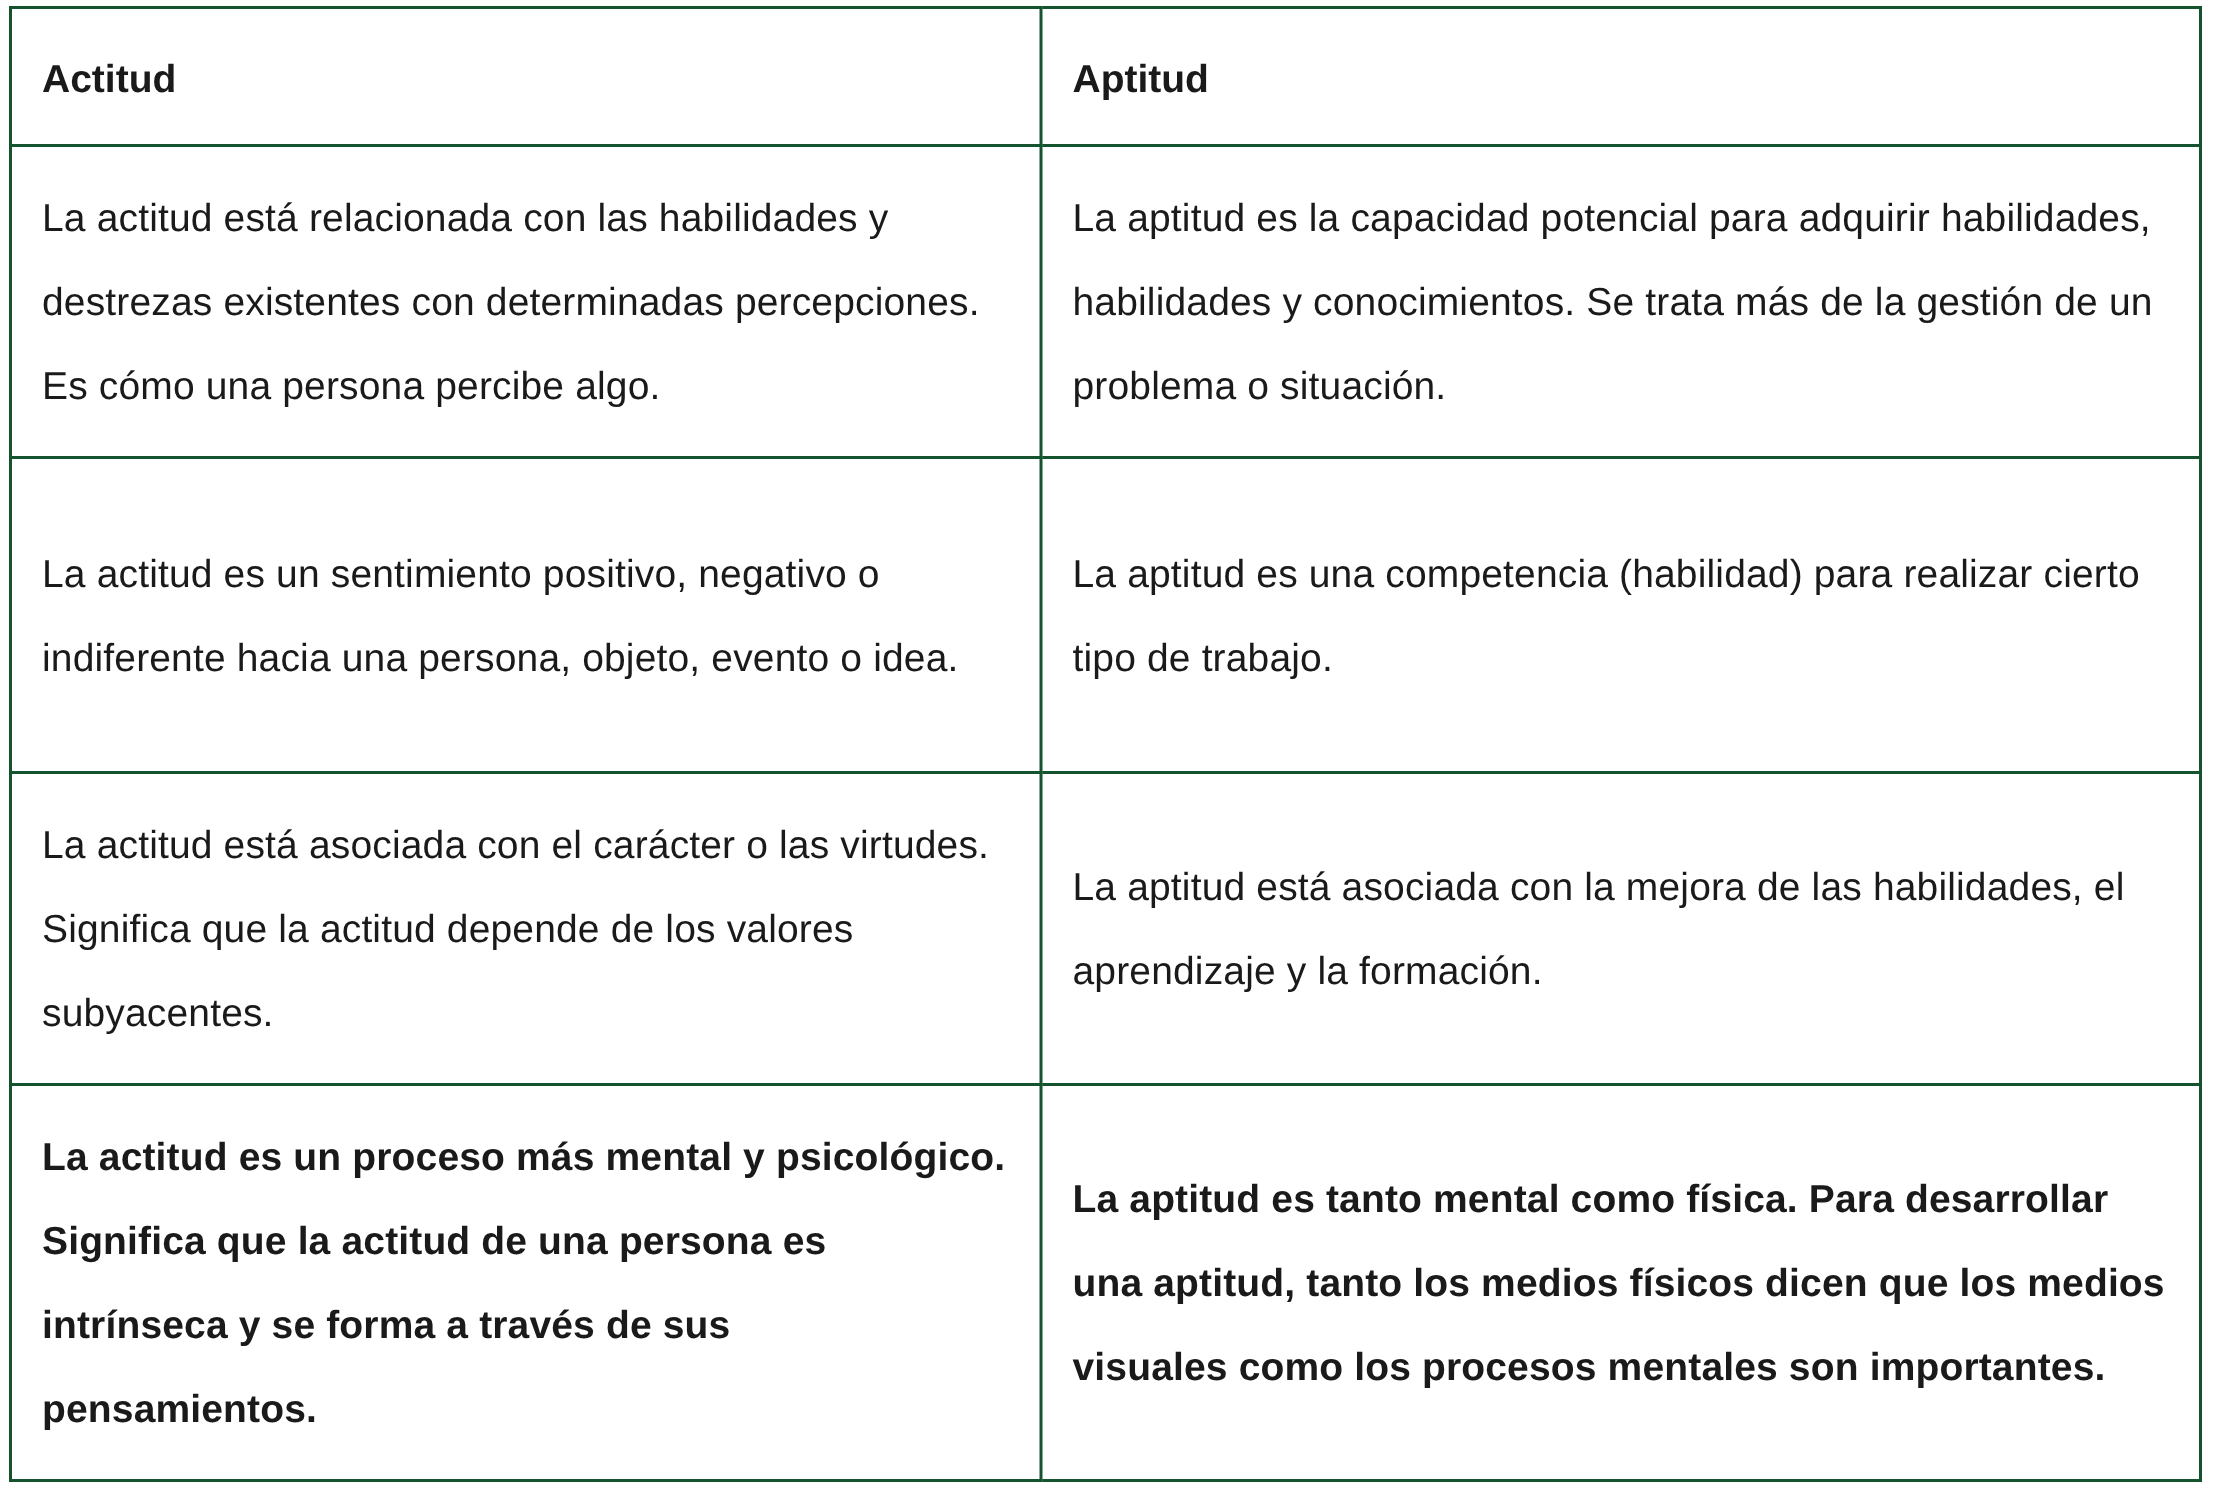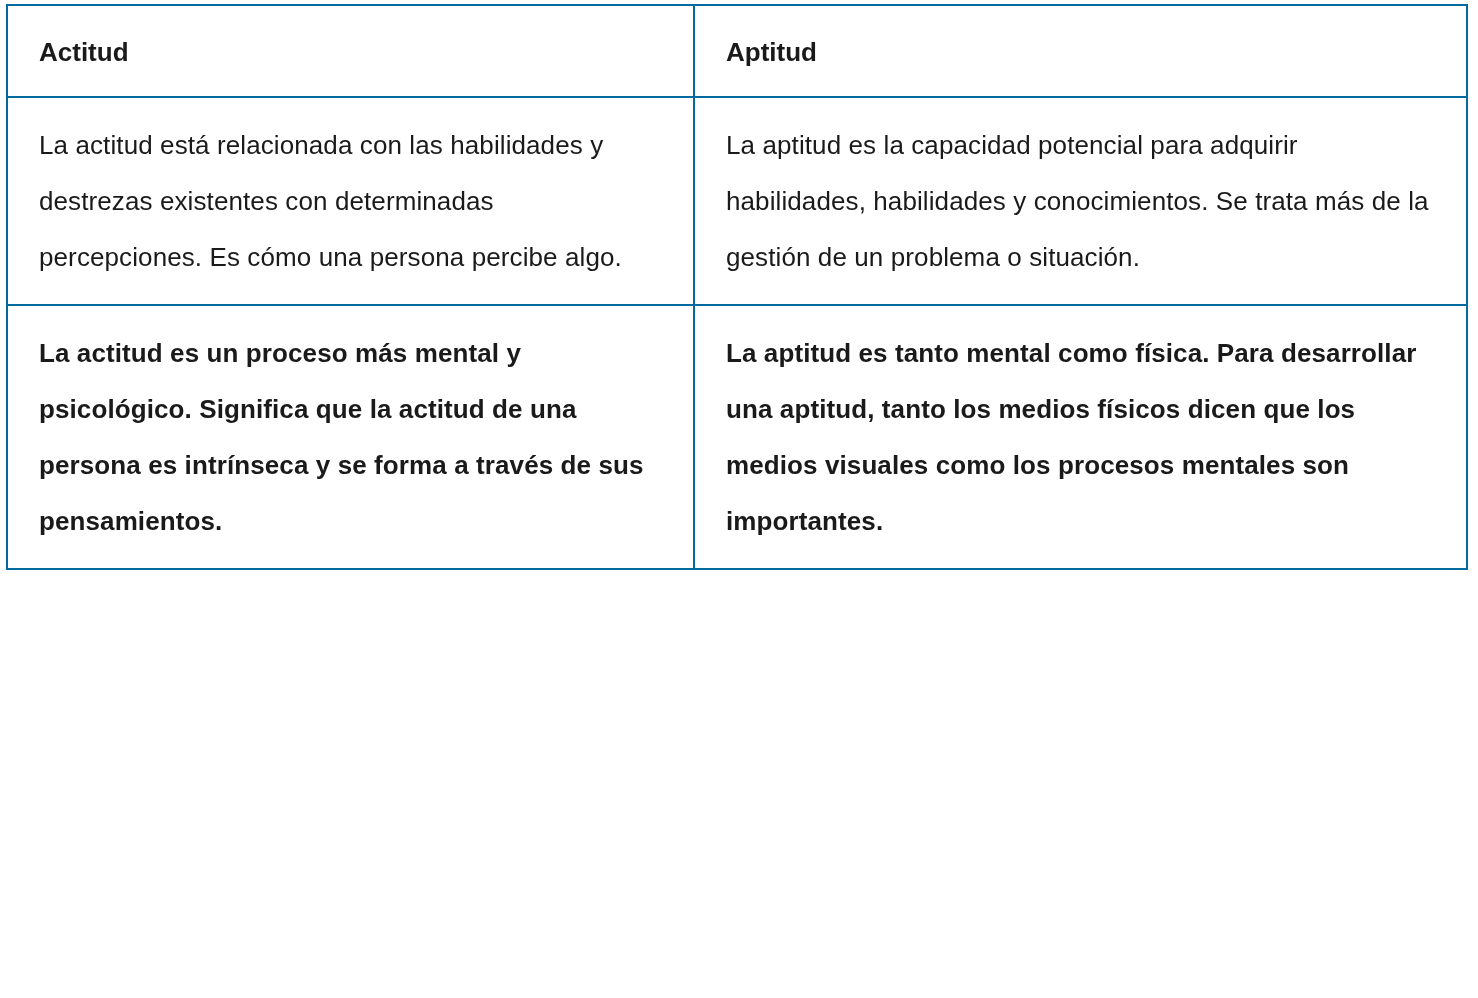--- a/index.html
+++ b/index.html
@@ -19,24 +19,24 @@
     table {
       border-collapse: collapse;
       width: 1460px;
       table-layout: fixed;
       font-family: "Liberation Sans", "DejaVu Sans", sans-serif;
       color: #1a1a1a;
     }
     col.c1 { width: 687px; }
     col.c2 { width: 773px; }
     th, td {
-      border: 2px solid #0369a1;
+      border: 2px solid #14532d;
       text-align: left;
       vertical-align: middle;
-      padding: 0 31px;
+      padding: 0 20px;
       font-size: 26px;
       line-height: 56px;
       word-wrap: break-word;
     }
     th {
       font-weight: bold;
       height: 88px;
       padding-top: 2px;
       padding-bottom: 0;
     }
@@ -64,19 +64,27 @@
       <tr>
         <th>Actitud</th>
         <th>Aptitud</th>
       </tr>
     </thead>
     <tbody>
       <tr class="r1">
         <td>La actitud está relacionada con las habilidades y destrezas existentes con determinadas percepciones. Es cómo una persona percibe algo.</td>
         <td>La aptitud es la capacidad potencial para adquirir habilidades, habilidades y conocimientos. Se trata más de la gestión de un problema o situación.</td>
       </tr>
+      <tr class="r2">
+        <td>La actitud es un sentimiento positivo, negativo o indiferente hacia una persona, objeto, evento o idea.</td>
+        <td>La aptitud es una competencia (habilidad) para realizar cierto tipo de trabajo.</td>
+      </tr>
+      <tr class="r3">
+        <td>La actitud está asociada con el carácter o las virtudes. Significa que la actitud depende de los valores subyacentes.</td>
+        <td>La aptitud está asociada con la mejora de las habilidades, el aprendizaje y la formación.</td>
+      </tr>
       <tr class="r4">
         <td>La actitud es un proceso más mental y psicológico. Significa que la actitud de una persona es intrínseca y se forma a través de sus pensamientos.</td>
         <td>La aptitud es tanto mental como física. Para desarrollar una aptitud, tanto los medios físicos dicen que los medios visuales como los procesos mentales son importantes.</td>
       </tr>
     </tbody>
   </table>
 </div>
 
 </body></html>

